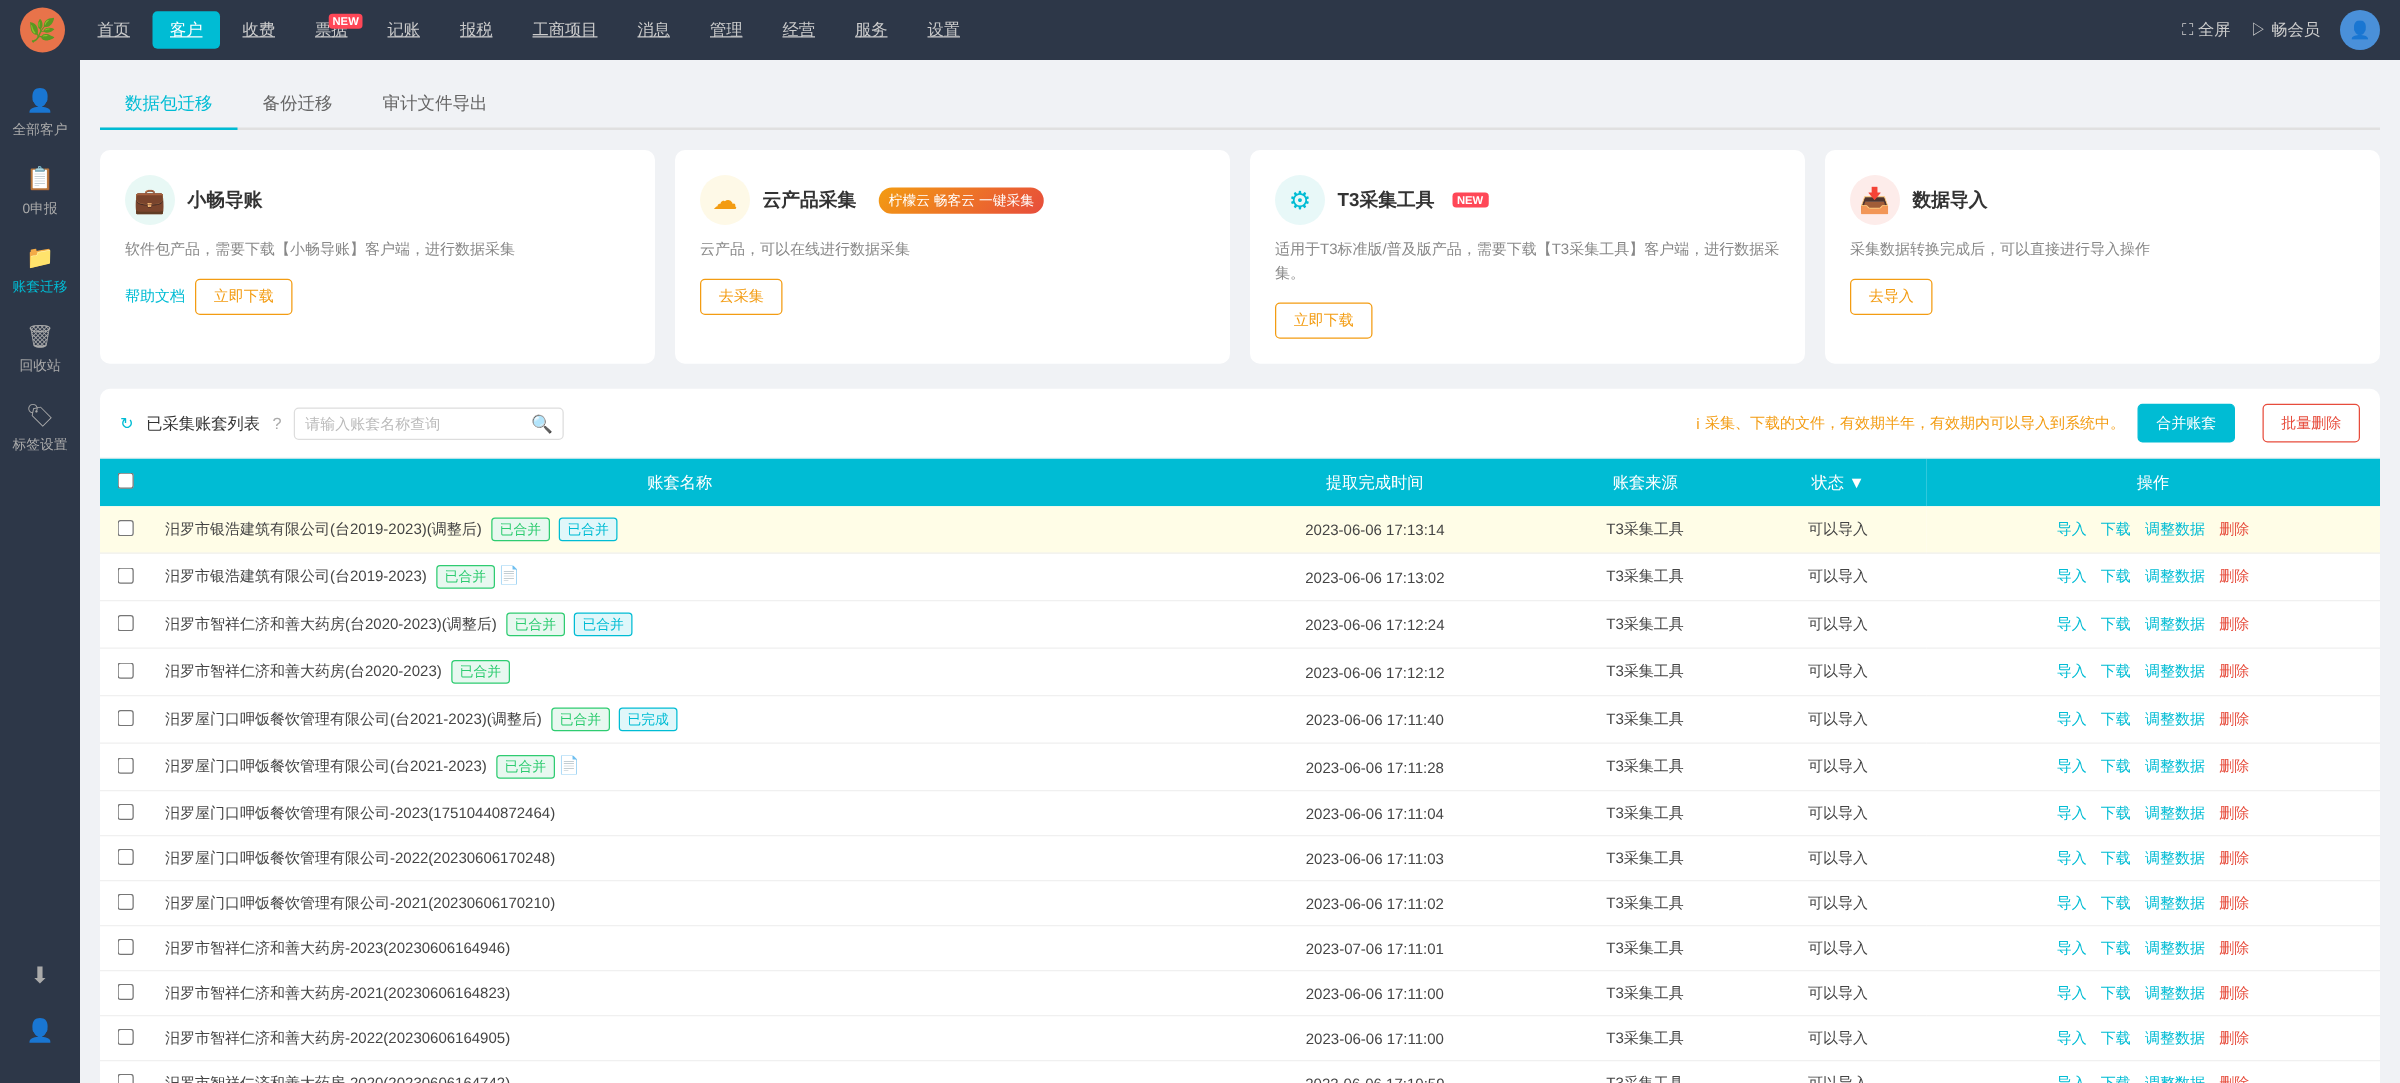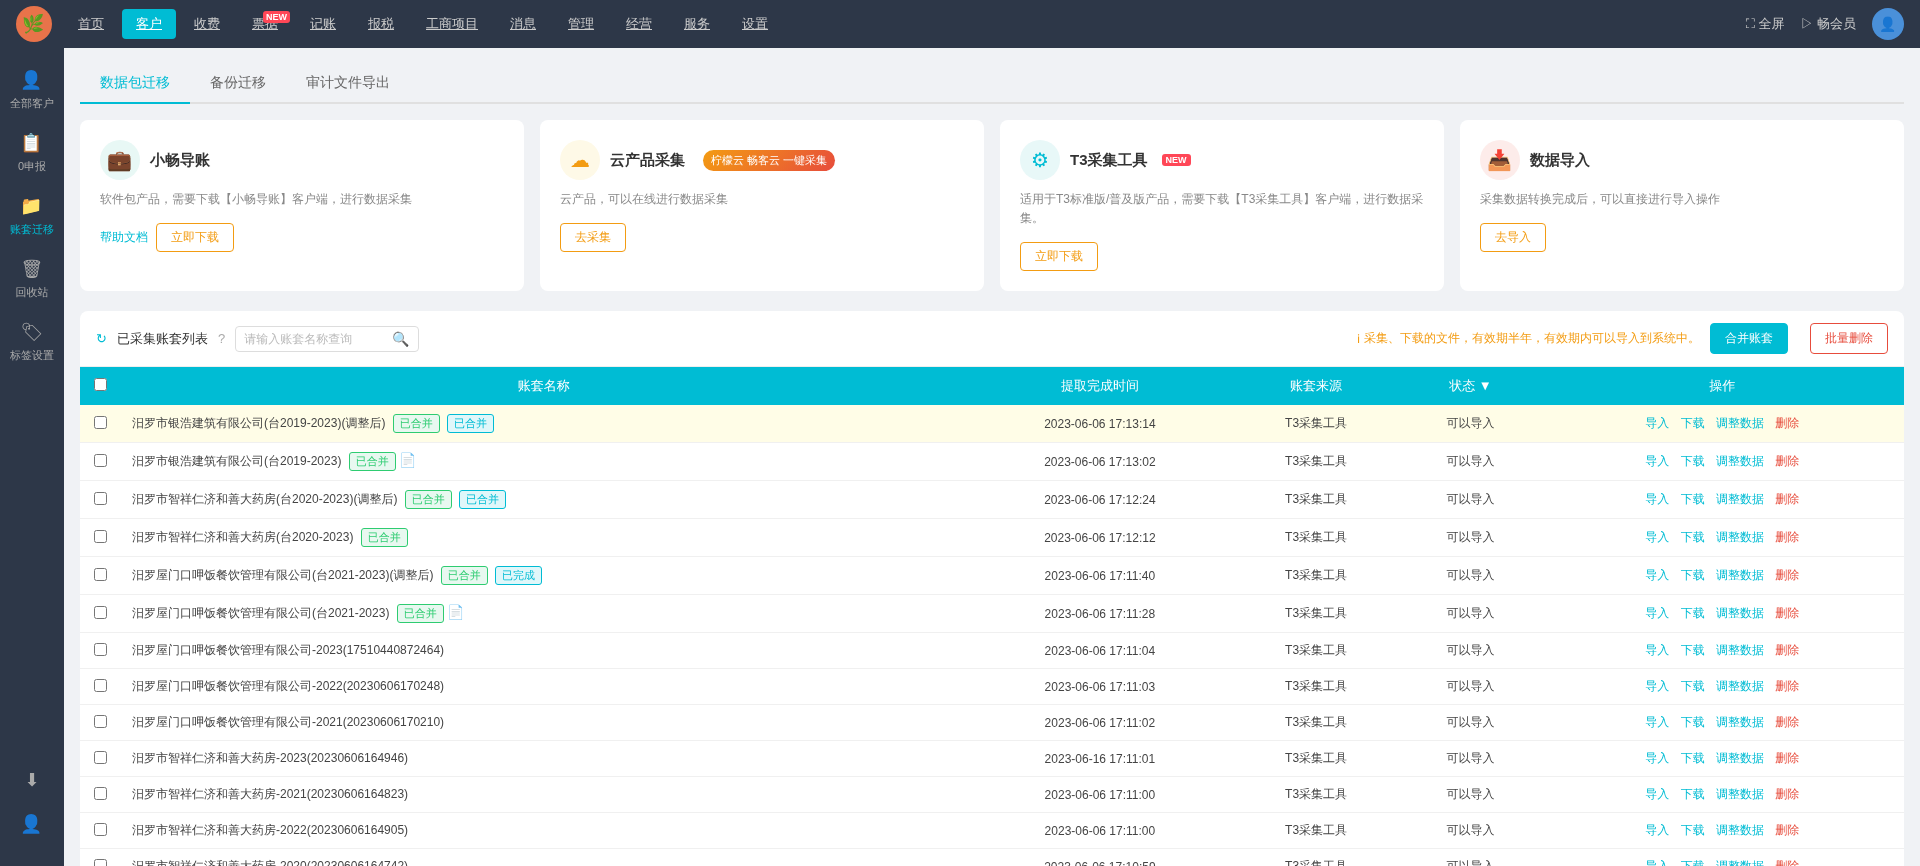--- a/index.html
+++ b/index.html
@@ -232,21 +232,21 @@
     }
     .refresh-icon { color: #00bcd4; cursor: pointer; }
     .help-icon { color: #aaa; cursor: pointer; }
     .search-box {
       display: flex;
       align-items: center;
       border: 1px solid #ddd;
       border-radius: 4px;
       padding: 4px 8px;
       gap: 12px;
-      width: 184px;
+      width: 216px;
     }
     .search-box input {
       border: none;
       outline: none;
       font-size: 12px;
       width: 100%;
       color: #333;
     }
     .search-box input::placeholder { color: #bbb; }
     .search-icon-btn { color: #aaa; cursor: pointer; font-size: 14px; }
@@ -542,21 +542,21 @@
             <td class="checkbox-cell"><input type="checkbox" style=""></td>
             <td>汨罗屋门口呷饭餐饮管理有限公司-2021(20230606170210)</td>
             <td>2023-06-06 17:11:02</td>
             <td>T3采集工具</td>
             <td class="status-ok">可以导入</td>
             <td><span class="table-op-btn">导入</span><span style="color: rgb(221, 221, 221);"> </span><span class="table-op-btn">下载</span><span style="color: rgb(221, 221, 221);"> </span><span class="table-op-btn">调整数据</span><span style="color: rgb(221, 221, 221);"> </span><span class="table-op-btn danger">删除</span></td>
           </tr>
           <tr>
             <td class="checkbox-cell"><input type="checkbox" style=""></td>
             <td>汨罗市智祥仁济和善大药房-2023(20230606164946)</td>
-            <td>2023-06-16 17:11:01</td>
+            <td>2023-07-06 17:11:01</td>
             <td>T3采集工具</td>
             <td class="status-ok">可以导入</td>
             <td><span class="table-op-btn">导入</span><span style="color: rgb(221, 221, 221);"> </span><span class="table-op-btn">下载</span><span style="color: rgb(221, 221, 221);"> </span><span class="table-op-btn">调整数据</span><span style="color: rgb(221, 221, 221);"> </span><span class="table-op-btn danger">删除</span></td>
           </tr>
           <tr>
             <td class="checkbox-cell"><input type="checkbox" style=""></td>
             <td>汨罗市智祥仁济和善大药房-2021(20230606164823)</td>
             <td>2023-06-06 17:11:00</td>
             <td>T3采集工具</td>
             <td class="status-ok">可以导入</td>

